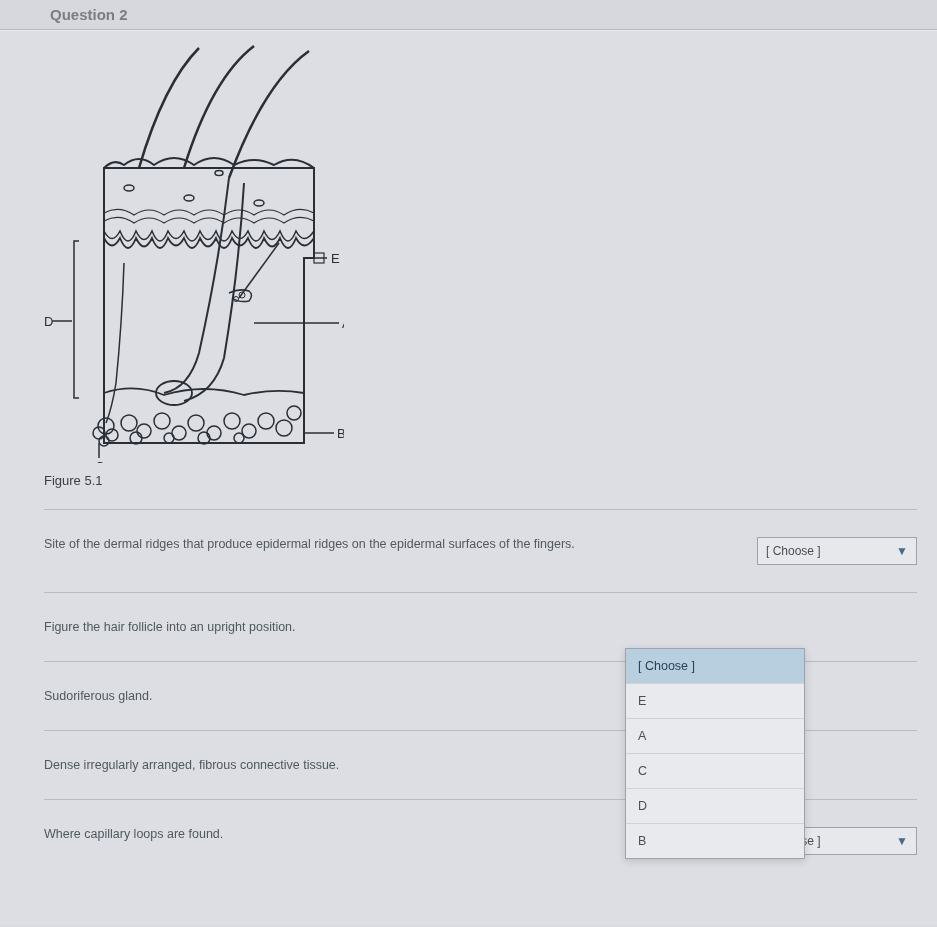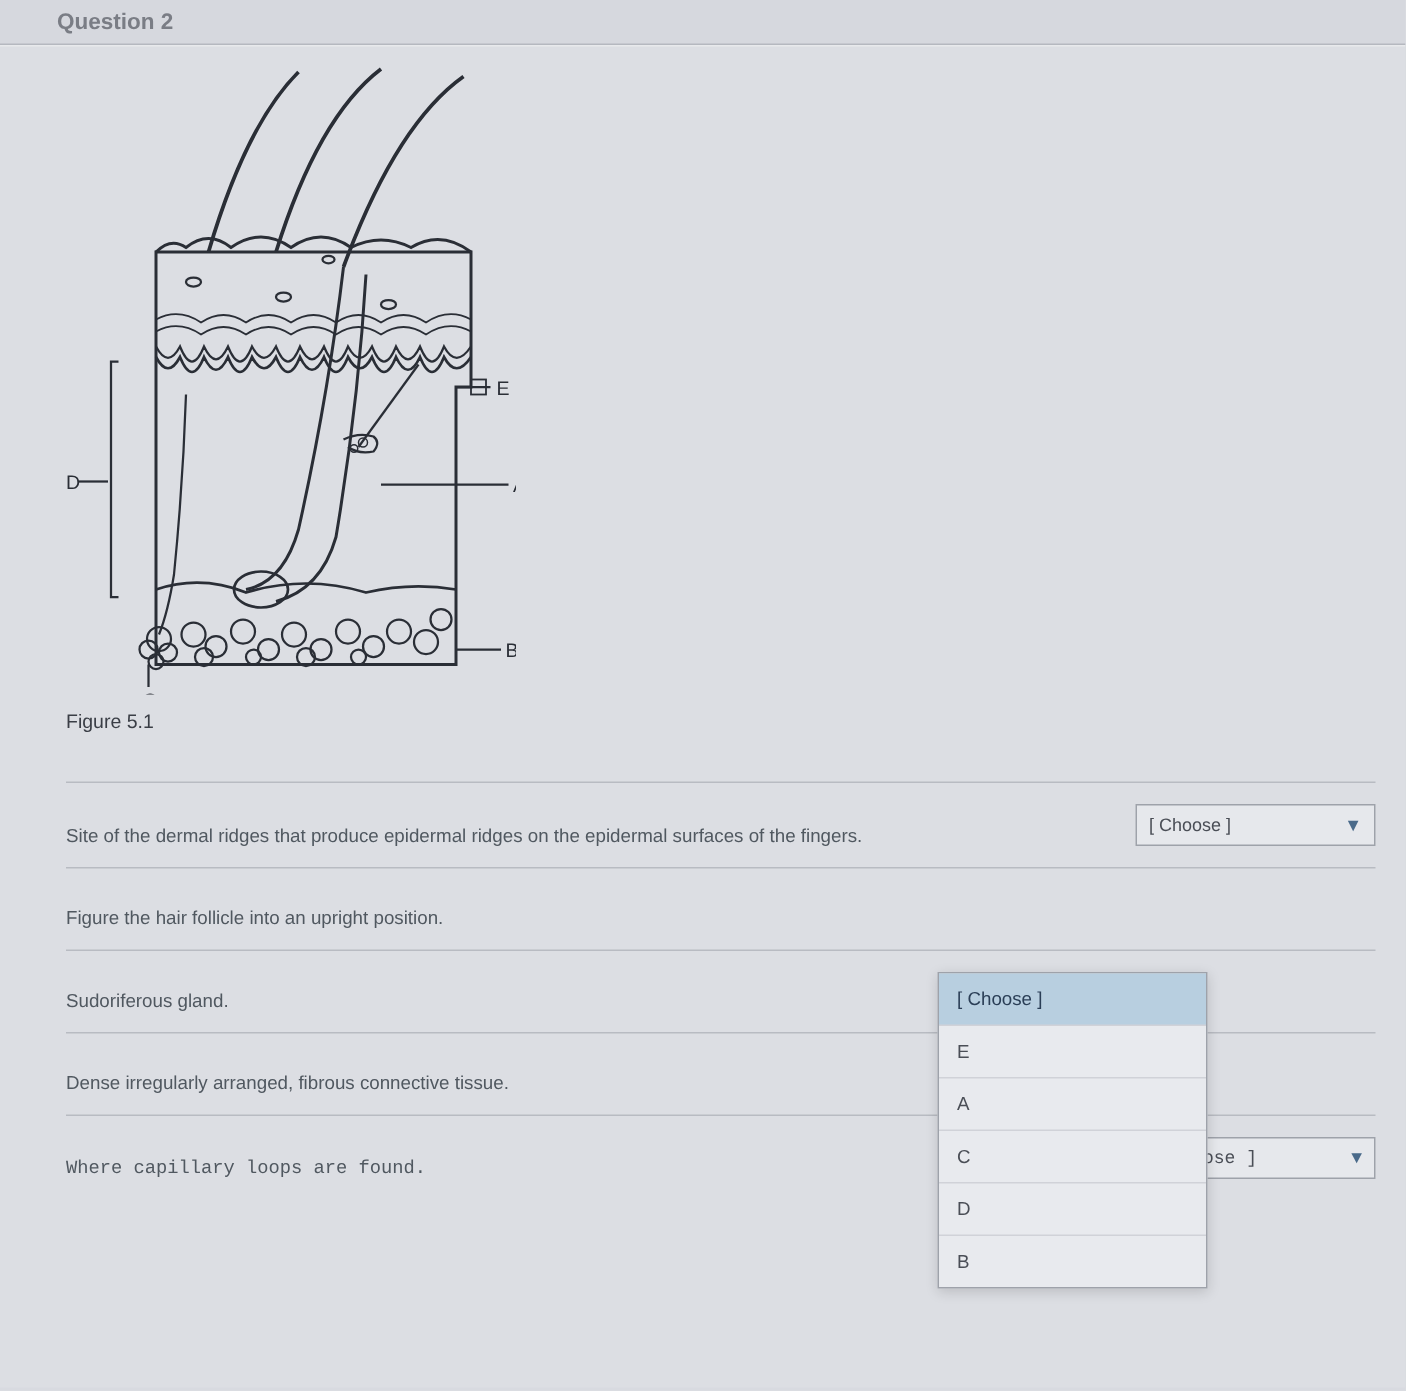--- a/index.html
+++ b/index.html
@@ -10,21 +10,21 @@
     body {
       font-family: Arial, Helvetica, sans-serif;
       background: #d8dae0;
       width: 937px;
       height: 927px;
       overflow: hidden;
     }
     .question-header {
       display: flex;
       align-items: center;
-      padding: 6px 14px;
+      padding: 6px 26px;
       border-bottom: 1px solid #b5b8bf;
       background: #d6d8de;
     }
     .question-title {
       color: #7a7d85;
       font-weight: bold;
       font-size: 15px;
       margin-left: 24px;
     }
     .question-body {
@@ -40,36 +40,35 @@
       margin-bottom: 8px;
     }
     .figure-svg {
       width: 100%;
       height: 100%;
     }
     .figure-caption {
       color: #3a3e46;
       font-size: 13px;
       line-height: 1.5;
-      margin-bottom: 30px;
+      margin-bottom: 18px;
     }
     .match-rows {
       position: relative;
     }
     .match-row {
       display: flex;
       justify-content: space-between;
-      align-items: flex-end;
+      align-items: flex-start;
       border-top: 1px solid #b8bbc2;
-      padding: 14px 0;
+      padding: 27px 0;
       min-height: 55px;
     }
     .match-row:last-child {
       border-bottom: none;
-      font-family: Liberation Mono, monospace;
     }
     .prompt-text {
       color: #505860;
       font-size: 12.5px;
       flex: 1;
       padding-right: 20px;
     }
     .select-box {
       width: 160px;
       height: 28px;

